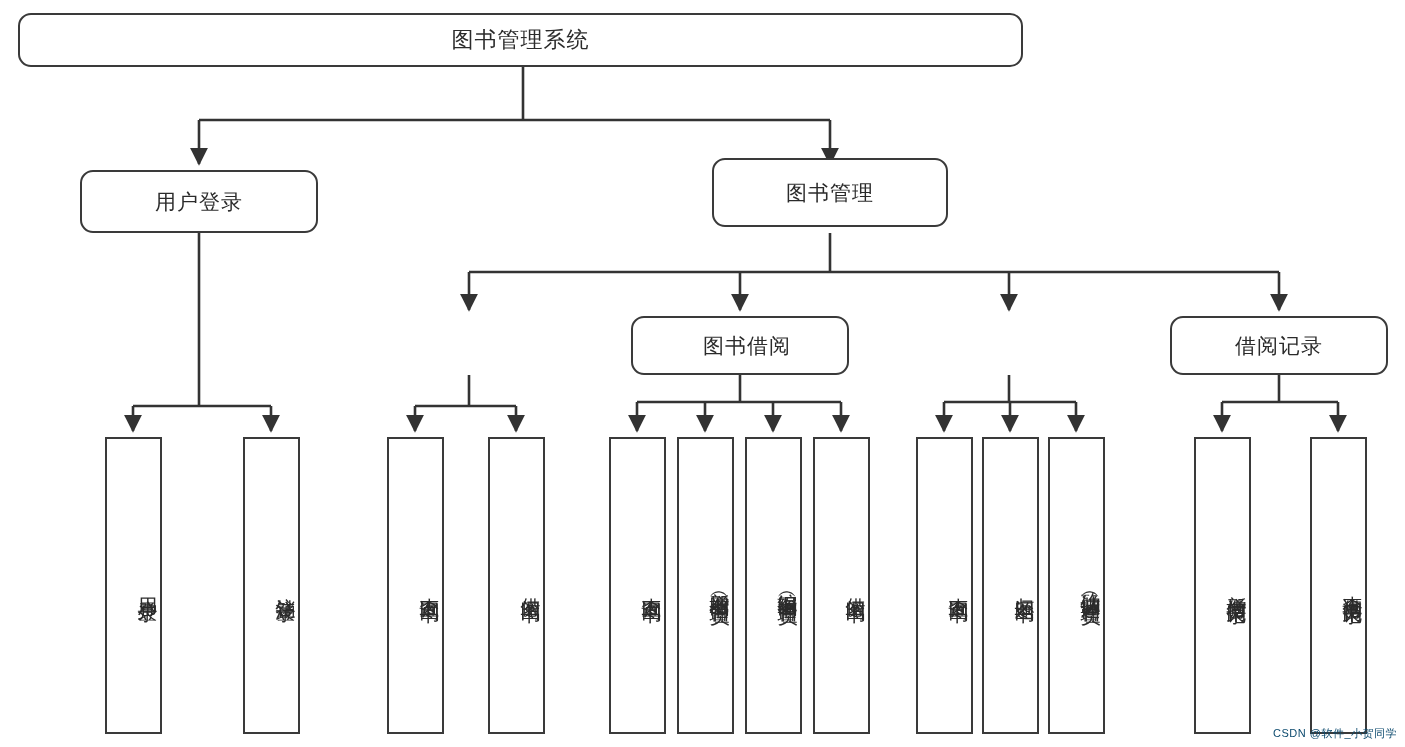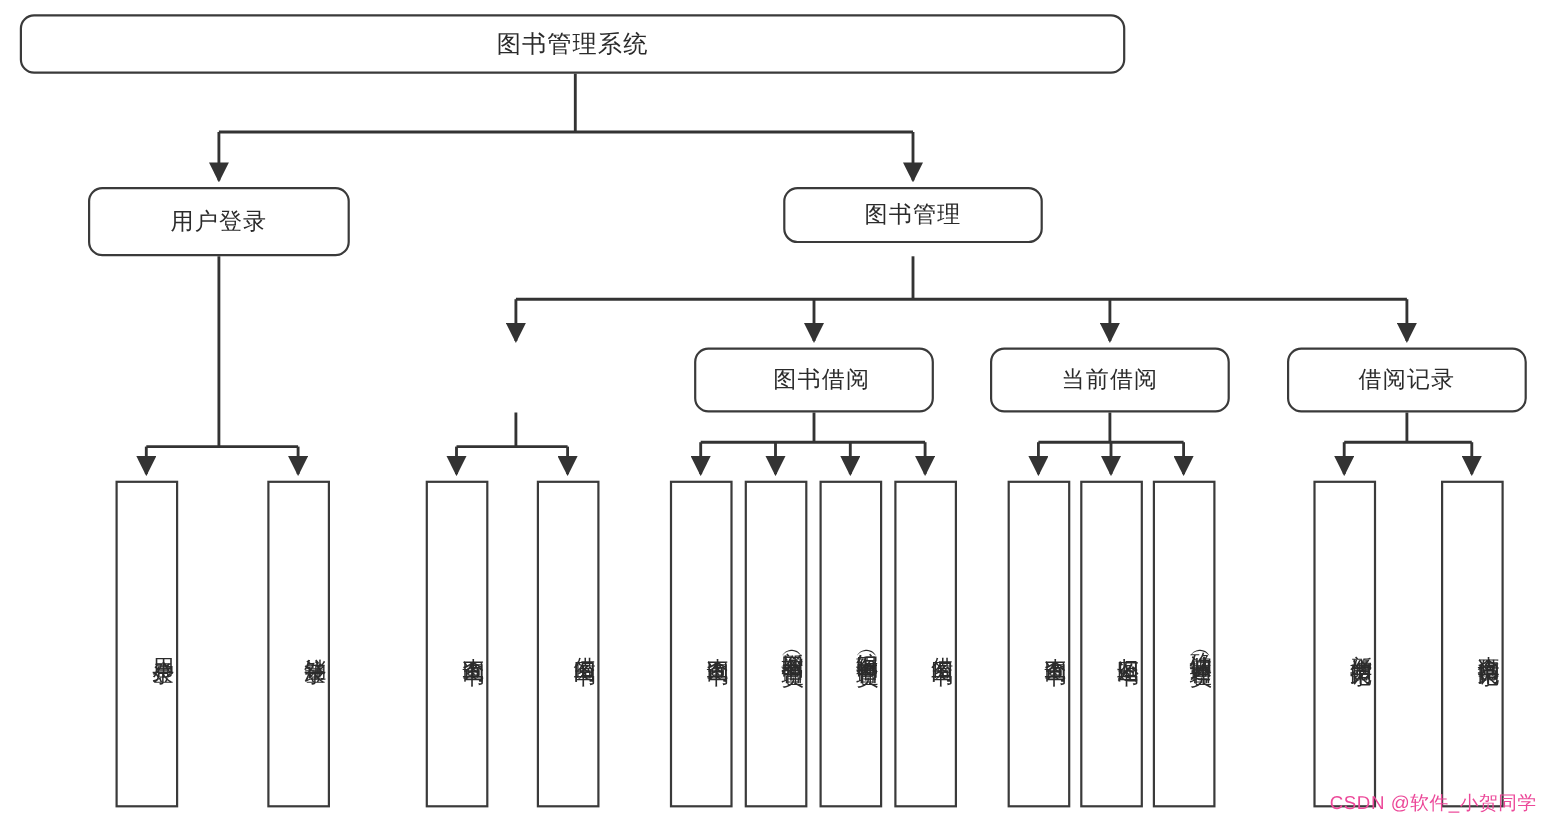--- a/index.html
+++ b/index.html
@@ -56,22 +56,22 @@
     justify-content: center;
     letter-spacing: 2px;
   }
   .node.vert.topalign {
     align-items: flex-start;
   }
   .watermark {
     position: absolute;
     right: 8px;
     bottom: 6px;
-    font-size: 17px;
-    color: #ec4899;
+    font-size: 11px;
+    color: #0c4a6e;
     letter-spacing: 0.5px;
     white-space: nowrap;
   }
 </style>
 </head>
 <body>
 
 <div id="canvas">
 
   <svg id="edges" viewBox="0 0 1405 747" width="1405" height="747" xmlns="http://www.w3.org/2000/svg">
@@ -120,24 +120,23 @@
       <path d="M 1279 375 L 1279 402"></path>
       <path d="M 1222 402 L 1338 402"></path>
       <path d="M 1222 402 L 1222 431" marker-end="url(#arrow)"></path>
       <path d="M 1338 402 L 1338 431" marker-end="url(#arrow)"></path>
     </g>
   </svg>
 
   <div class="node horiz root" style="left:18px; top:13px; width:1005px; height:54px;">图书管理系统</div>
 
   <div class="node horiz" style="left:80px; top:170px; width:238px; height:63px;">用户登录</div>
-  <div class="node horiz" style="left:712px; top:170px; width:236px; height:51px;">图书管理</div>
+  <div class="node horiz" style="left:712px; top:158px; width:236px; height:69px;">图书管理</div>
 
   <div class="node horiz" style="left:631px; top:316px; width:218px; height:59px;padding-left:14px;">图书借阅</div>
-  <div class="node horiz" style="left:900px; top:316px; width:218px; height:59px;">当前借阅</div>
   <div class="node horiz" style="left:1170px; top:316px; width:218px; height:59px;">借阅记录</div>
 
   <div class="node vert" style="left:105px; top:437px; width:57px; height:297px;">用户登录</div>
   <div class="node vert" style="left:243px; top:437px; width:57px; height:297px;">注销登录</div>
 
   <div class="node vert" style="left:387px; top:437px; width:57px; height:297px;">查询图书</div>
   <div class="node vert" style="left:488px; top:437px; width:57px; height:297px;">借阅图书</div>
 
   <div class="node vert" style="left:609px; top:437px; width:57px; height:297px;">查询图书</div>
   <div class="node vert topalign" style="left:677px; top:437px; width:57px; height:297px;">新增图书（管理员）</div>

